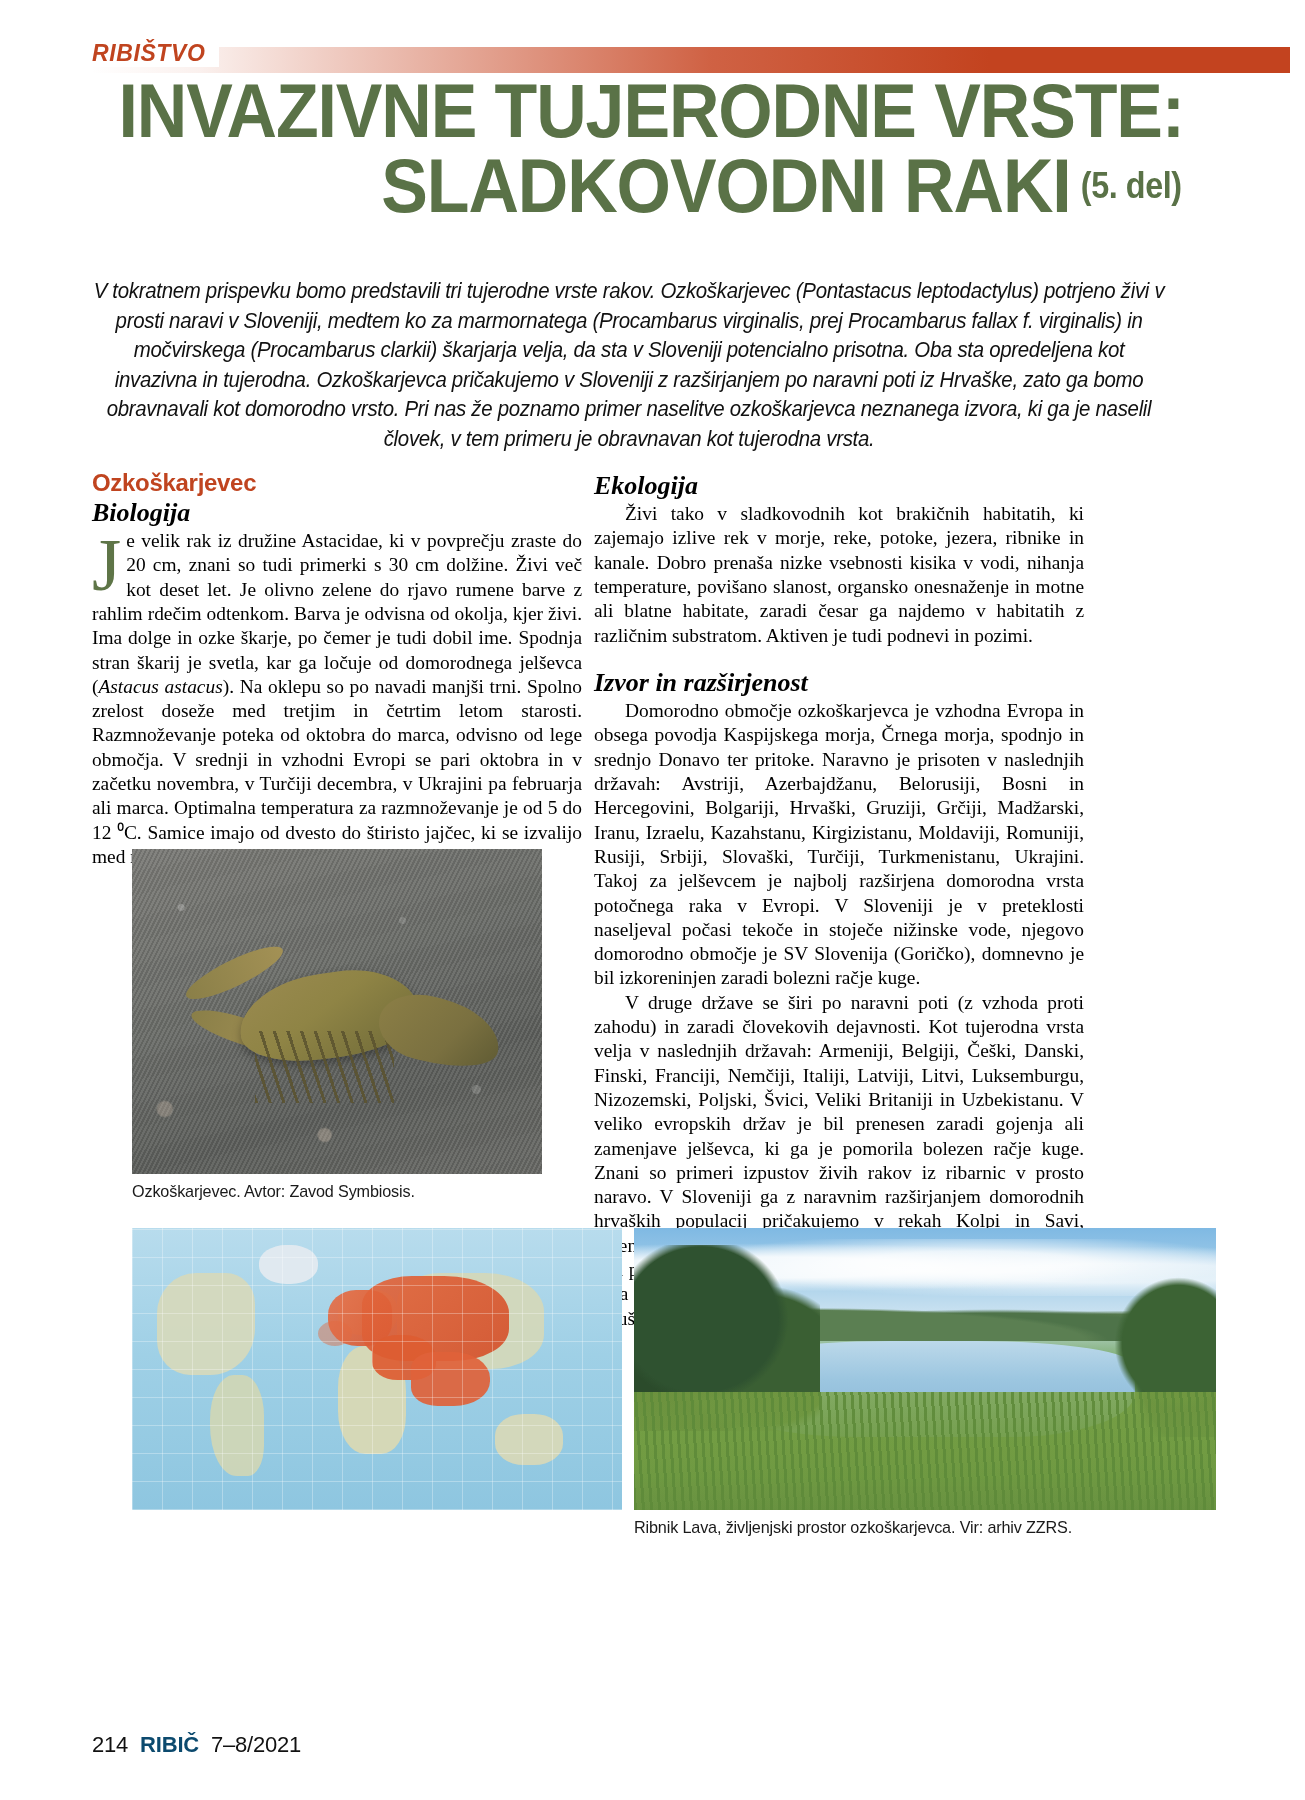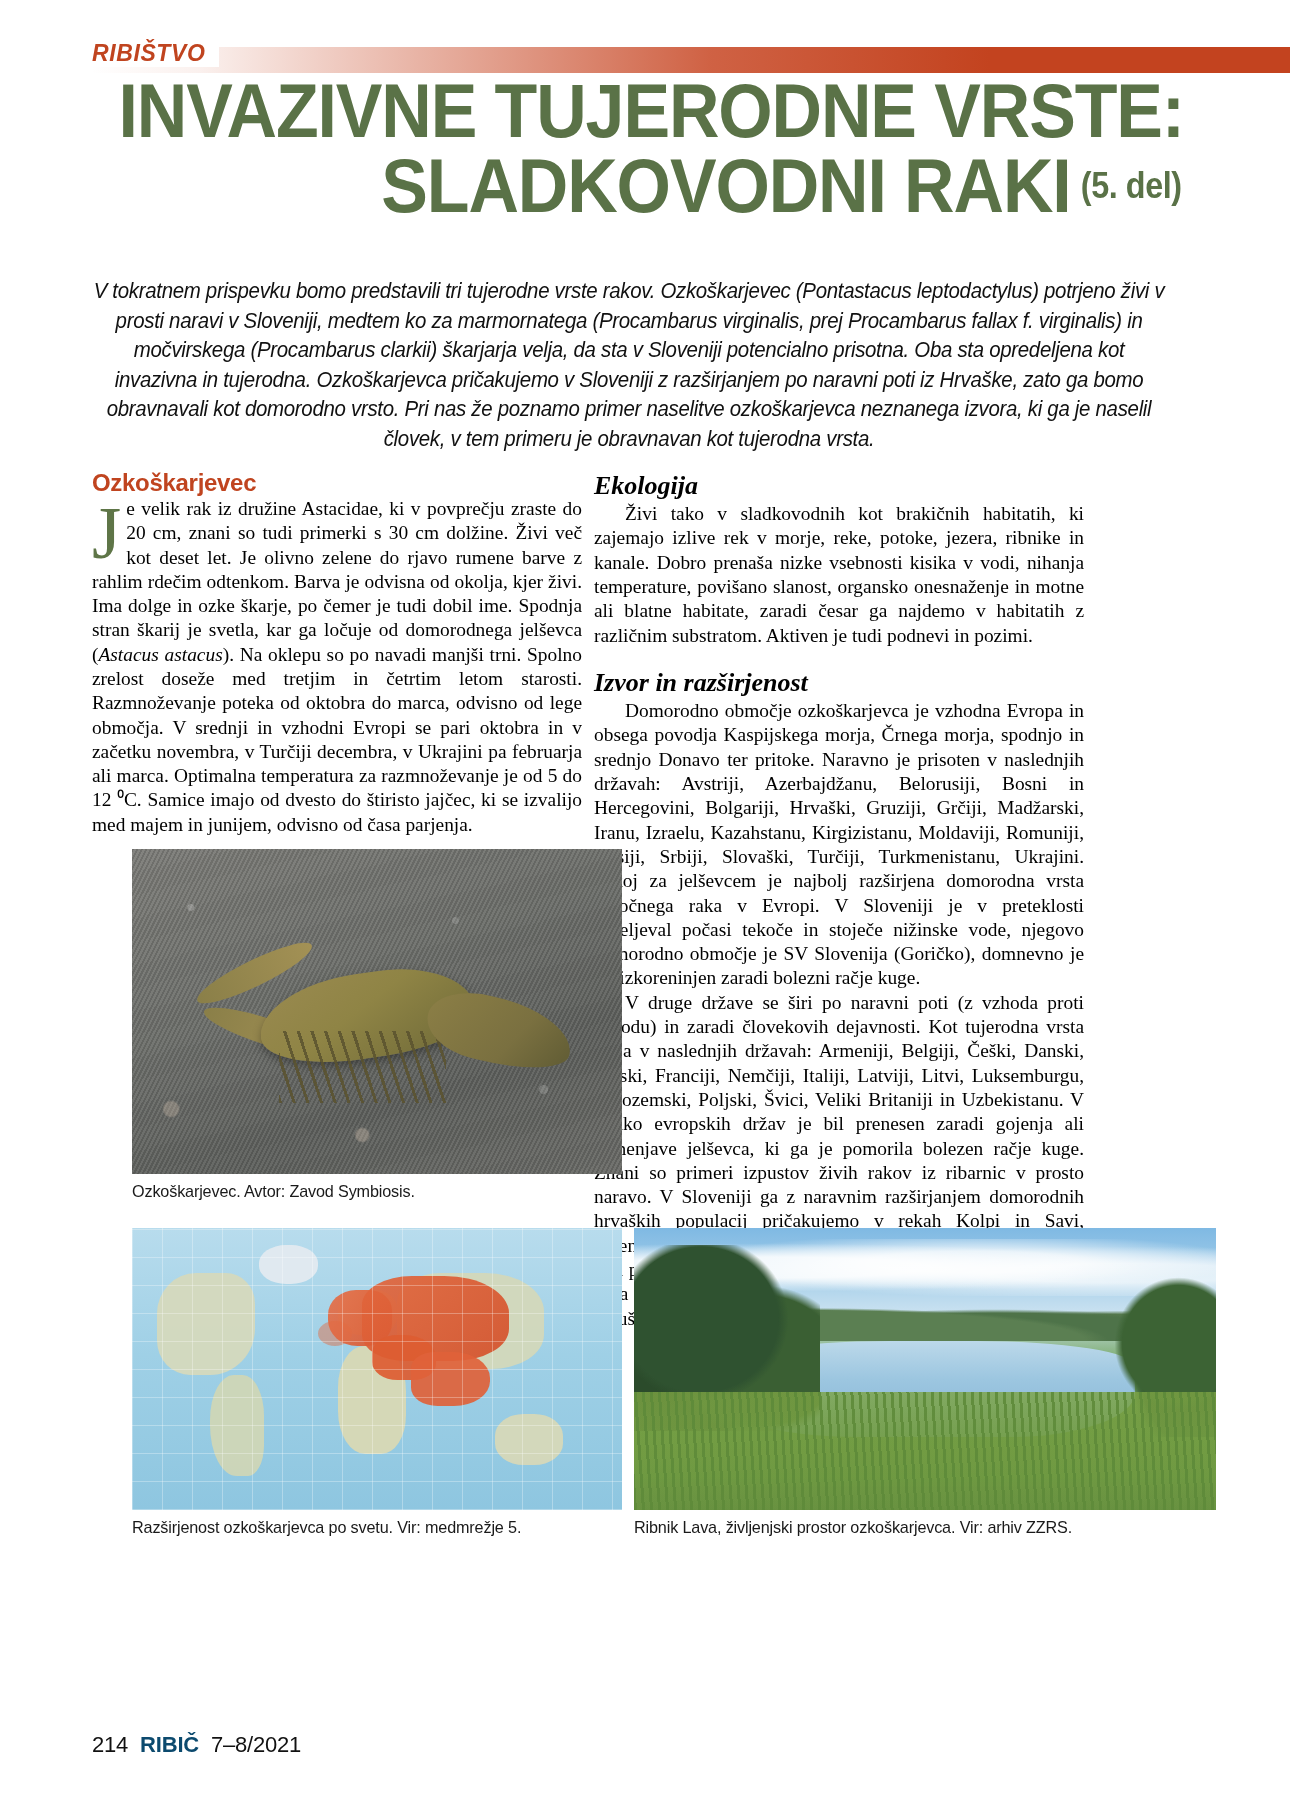--- a/index.html
+++ b/index.html
@@ -162,21 +162,21 @@
     font-family: "Liberation Sans", sans-serif;
     font-size: 16.2px;
     line-height: 21px;
     color: #1a1a1a;
     margin-top: 7px;
     letter-spacing: -0.15px;
   }
 
   .fig-crayfish {
     left: 92px; top: 833px;
-    width: 490px;
+    width: 410px;
   }
   .fig-crayfish .ph { height: 325px; }
 
   .fig-map {
     left: 92px; top: 1212px;
     width: 490px;
   }
   .fig-map .ph { height: 282px; }
 
   .fig-pond {
@@ -337,20 +337,21 @@
     <div class="title-wrap">
       <div class="title-line l1">INVAZIVNE TUJERODNE VRSTE:</div>
       <div class="title-line l2"><span>SLADKOVODNI RAKI</span><span class="title-sub">(5. del)</span></div>
     </div>
   </div>
 
   <div class="intro">V tokratnem prispevku bomo predstavili tri tujerodne vrste rakov. Ozkoškarjevec (Pontastacus leptodactylus) potrjeno živi v prosti naravi v Sloveniji, medtem ko za marmornatega (Procambarus virginalis, prej Procambarus fallax f. virginalis) in močvirskega (Procambarus clarkii) škarjarja velja, da sta v Sloveniji potencialno prisotna. Oba sta opredeljena kot invazivna in tujerodna. Ozkoškarjevca pričakujemo v Sloveniji z razširjanjem po naravni poti iz Hrvaške, zato ga bomo obravnavali kot domorodno vrsto. Pri nas že poznamo primer naselitve ozkoškarjevca neznanega izvora, ki ga je naselil človek, v tem primeru je obravnavan kot tujerodna vrsta.</div>
 
   <div class="col col-left">
     <h2 class="section-title">Ozkoškarjevec</h2>
+    <h3 class="sub-title">Biologija</h3>
     <p class="body noindent dropcap-para"><span class="dropcap">J</span><span>e velik rak iz družine Astacidae, ki v povprečju zraste do 20 cm, znani so tudi primerki s 30 cm dolžine. Živi več kot deset let. Je olivno zelene do rjavo rumene barve z rahlim rdečim odtenkom. Barva je odvisna od okolja, kjer živi. Ima dolge in ozke škarje, po čemer je tudi dobil ime. Spodnja stran škarij je svetla, kar ga ločuje od domorodnega jelševca (</span><span class="ital">Astacus astacus</span><span>). Na oklepu so po navadi manjši trni. Spolno zrelost doseže med tretjim in četrtim letom starosti. Razmnoževanje poteka od oktobra do marca, odvisno od lege območja. V srednji in vzhodni Evropi se pari oktobra in v začetku novembra, v Turčiji decembra, v Ukrajini pa februarja ali marca. Optimalna temperatura za razmnoževanje je od 5 do 12 ⁰C. Samice imajo od dvesto do štiristo jajčec, ki se izvalijo med majem in junijem, odvisno od časa parjenja.</span></p>
   </div>
 
   <div class="col col-right">
     <h3 class="sub-title">Ekologija</h3>
     <p class="body">Živi tako v sladkovodnih kot brakičnih habitatih, ki zajemajo izlive rek v morje, reke, potoke, jezera, ribnike in kanale. Dobro prenaša nizke vsebnosti kisika v vodi, nihanja temperature, povišano slanost, organsko onesnaženje in motne ali blatne habitate, zaradi česar ga najdemo v habitatih z različnim substratom. Aktiven je tudi podnevi in pozimi.</p>
 
     <h3 class="sub-title spaced">Izvor in razširjenost</h3>
     <p class="body">Domorodno območje ozkoškarjevca je vzhodna Evropa in obsega povodja Kaspijskega morja, Črnega morja, spodnjo in srednjo Donavo ter pritoke. Naravno je prisoten v naslednjih državah: Avstriji, Azerbajdžanu, Belorusiji, Bosni in Hercegovini, Bolgariji, Hrvaški, Gruziji, Grčiji, Madžarski, Iranu, Izraelu, Kazahstanu, Kirgizistanu, Moldaviji, Romuniji, Rusiji, Srbiji, Slovaški, Turčiji, Turkmenistanu, Ukrajini. Takoj za jelševcem je najbolj razširjena domorodna vrsta potočnega raka v Evropi. V Sloveniji je v preteklosti naseljeval počasi tekoče in stoječe nižinske vode, njegovo domorodno območje je SV Slovenija (Goričko), domnevno je bil izkoreninjen zaradi bolezni račje kuge.</p>
     <p class="body cont">V druge države se širi po naravni poti (z vzhoda proti zahodu) in zaradi človekovih dejavnosti. Kot tujerodna vrsta velja v naslednjih državah: Armeniji, Belgiji, Češki, Danski, Finski, Franciji, Nemčiji, Italiji, Latviji, Litvi, Luksemburgu, Nizozemski, Poljski, Švici, Veliki Britaniji in Uzbekistanu. V veliko evropskih držav je bil prenesen zaradi gojenja ali zamenjave jelševca, ki ga je pomorila bolezen račje kuge. Znani so primeri izpustov živih rakov iz ribarnic v prosto naravo. V Sloveniji ga z naravnim razširjanjem domorodnih hrvaških populacij pričakujemo v rekah Kolpi in Savi, potencialno je širjenje proti Sloveniji mogoče iz Madžarske. V tem primeru bo obravnavan kot domorodna vrsta. Pri nas sega prva najdba v leto 2017, ko so bili v reko Savinjo namerno izpuščeni štirje raki, ki pa so jih nato iz vode odstranili</p>
@@ -376,21 +377,20 @@
       <div class="land l-af"></div>
       <div class="land l-as"></div>
       <div class="land l-au"></div>
       <div class="range r-eu"></div>
       <div class="range r-core"></div>
       <div class="range r-mid"></div>
       <div class="range r-sp"></div>
       <div class="range r-fr"></div>
       <div class="map-grid"></div>
     </div>
-    <figcaption class="caption">Razširjenost ozkoškarjevca po svetu. Vir: medmrežje 5.</figcaption>
   </figure>
 
   <figure class="figure fig-pond">
     <div class="ph ph-pond">
       <div class="pond-sky"></div>
       <div class="pond-clouds"></div>
       <div class="pond-hills"></div>
       <div class="pond-water"></div>
       <div class="pond-trees-l"></div>
       <div class="pond-trees-r"></div>

